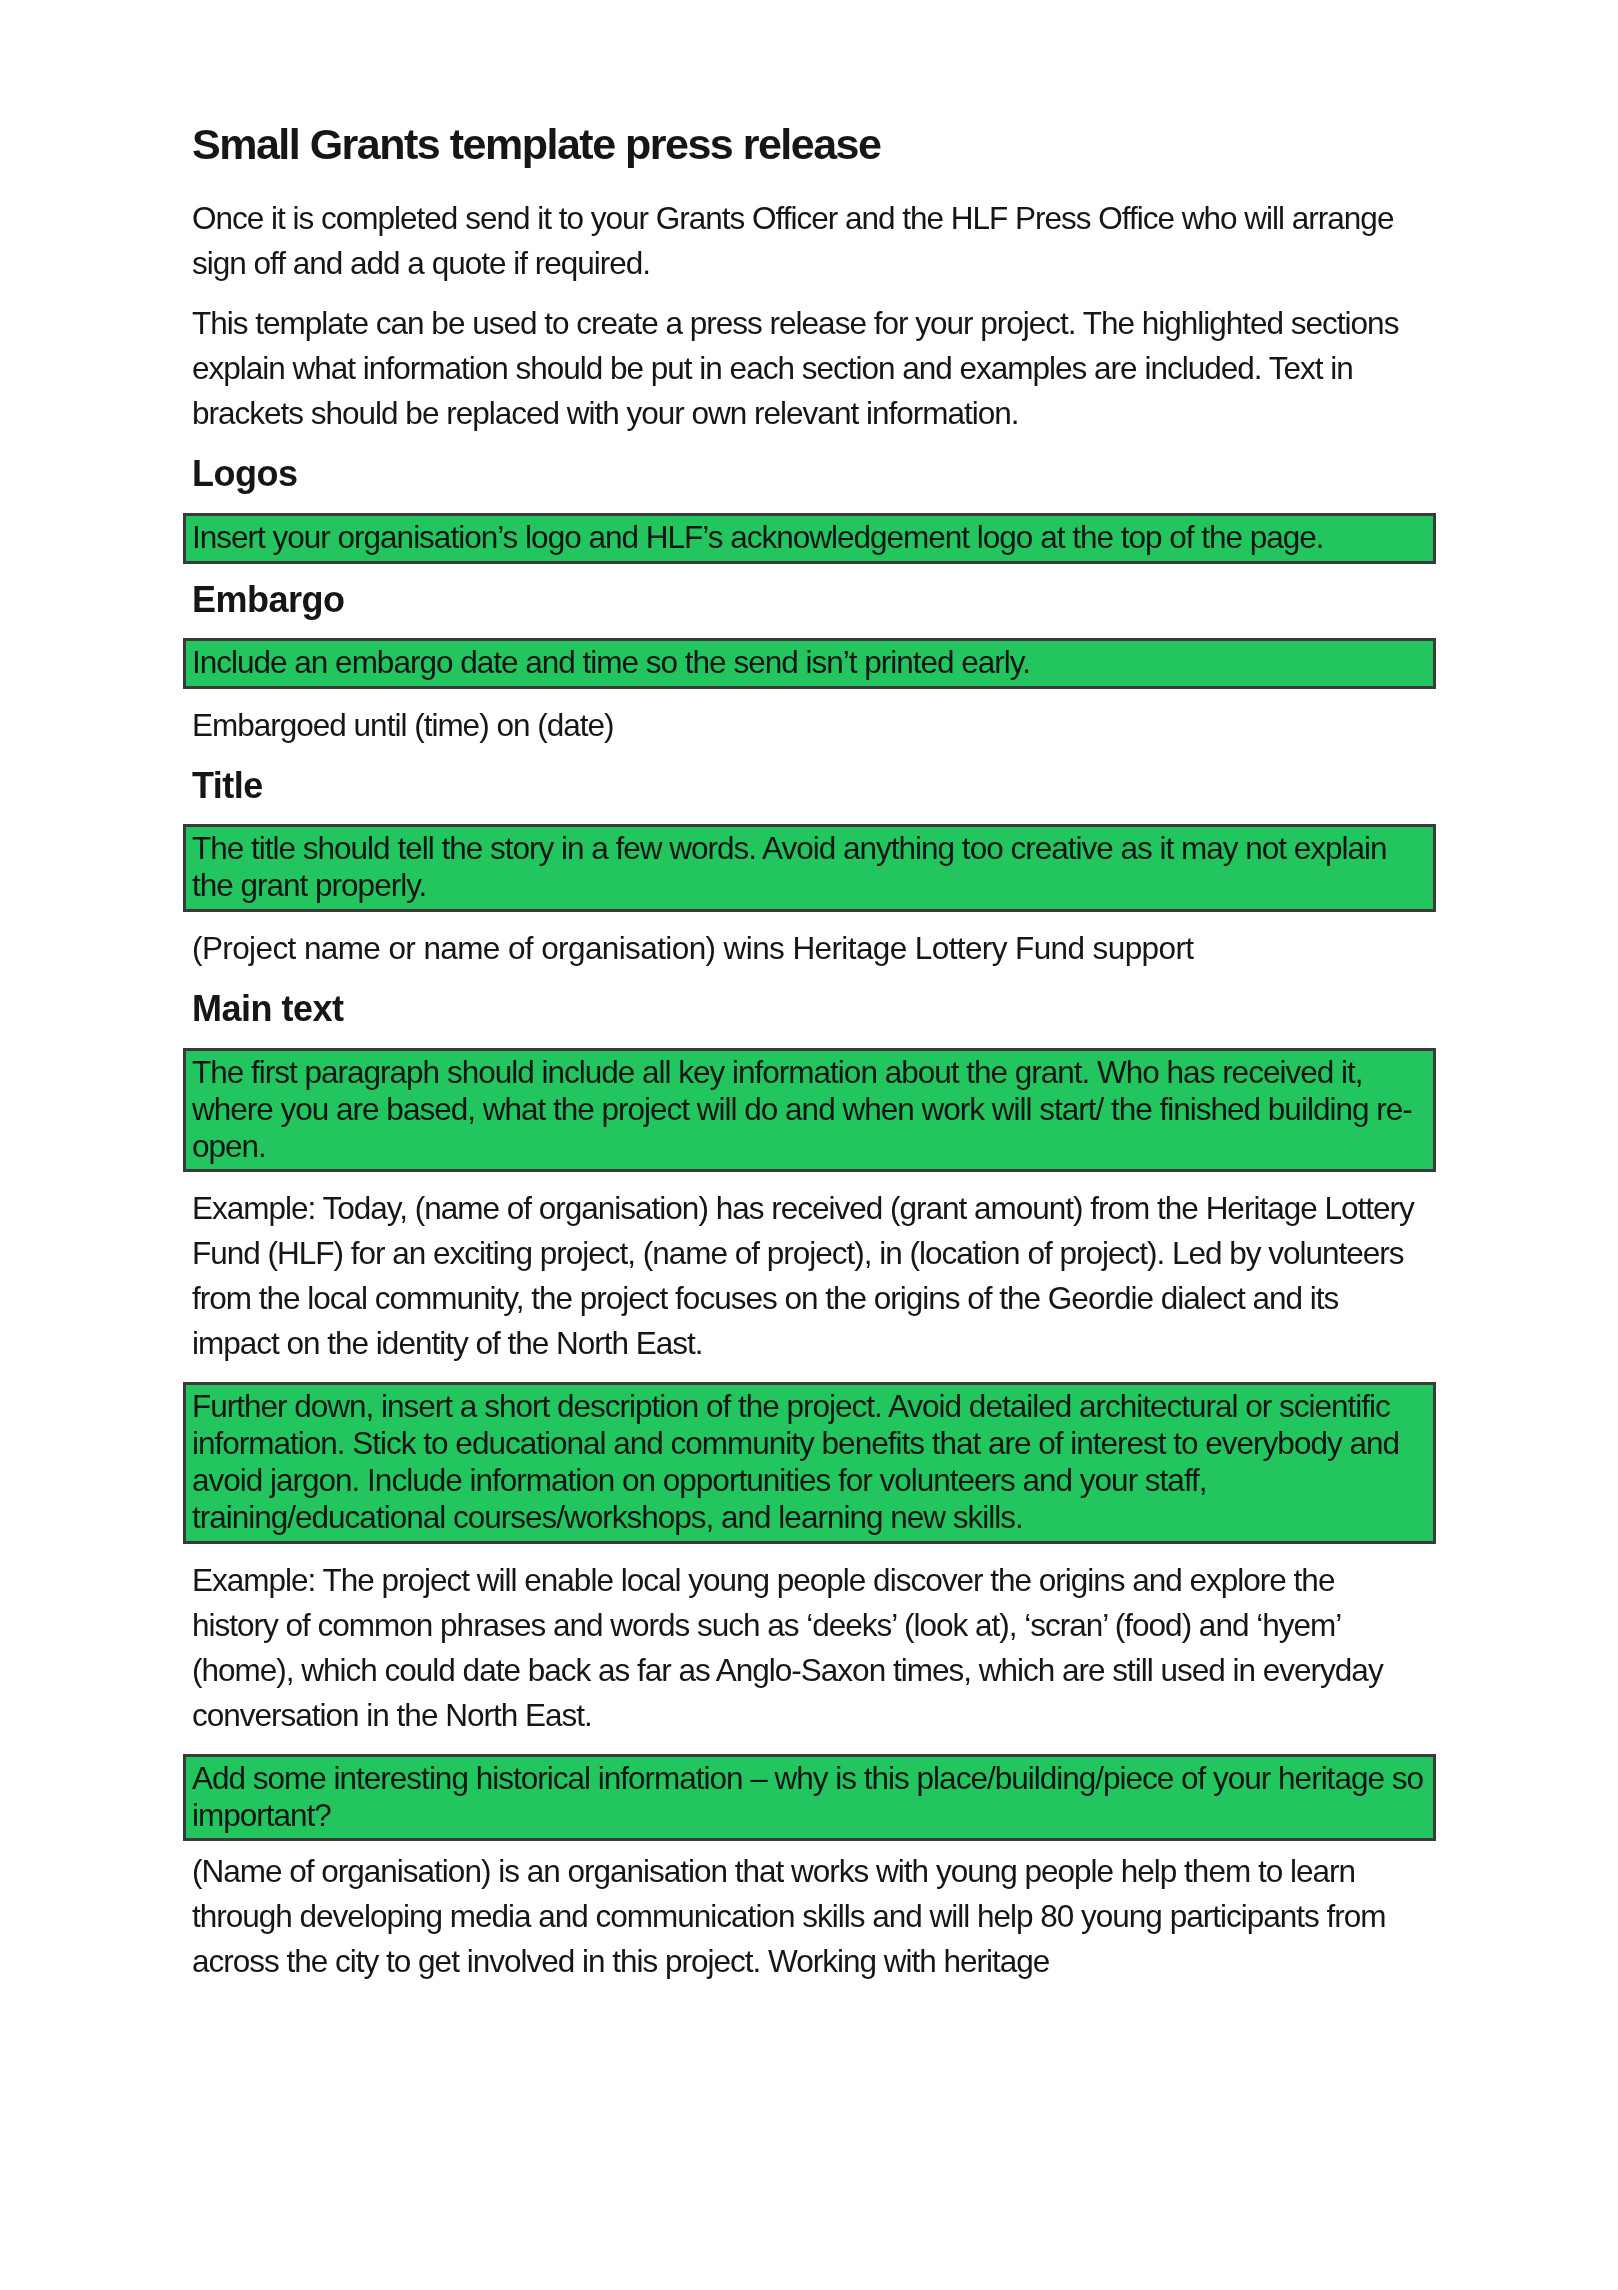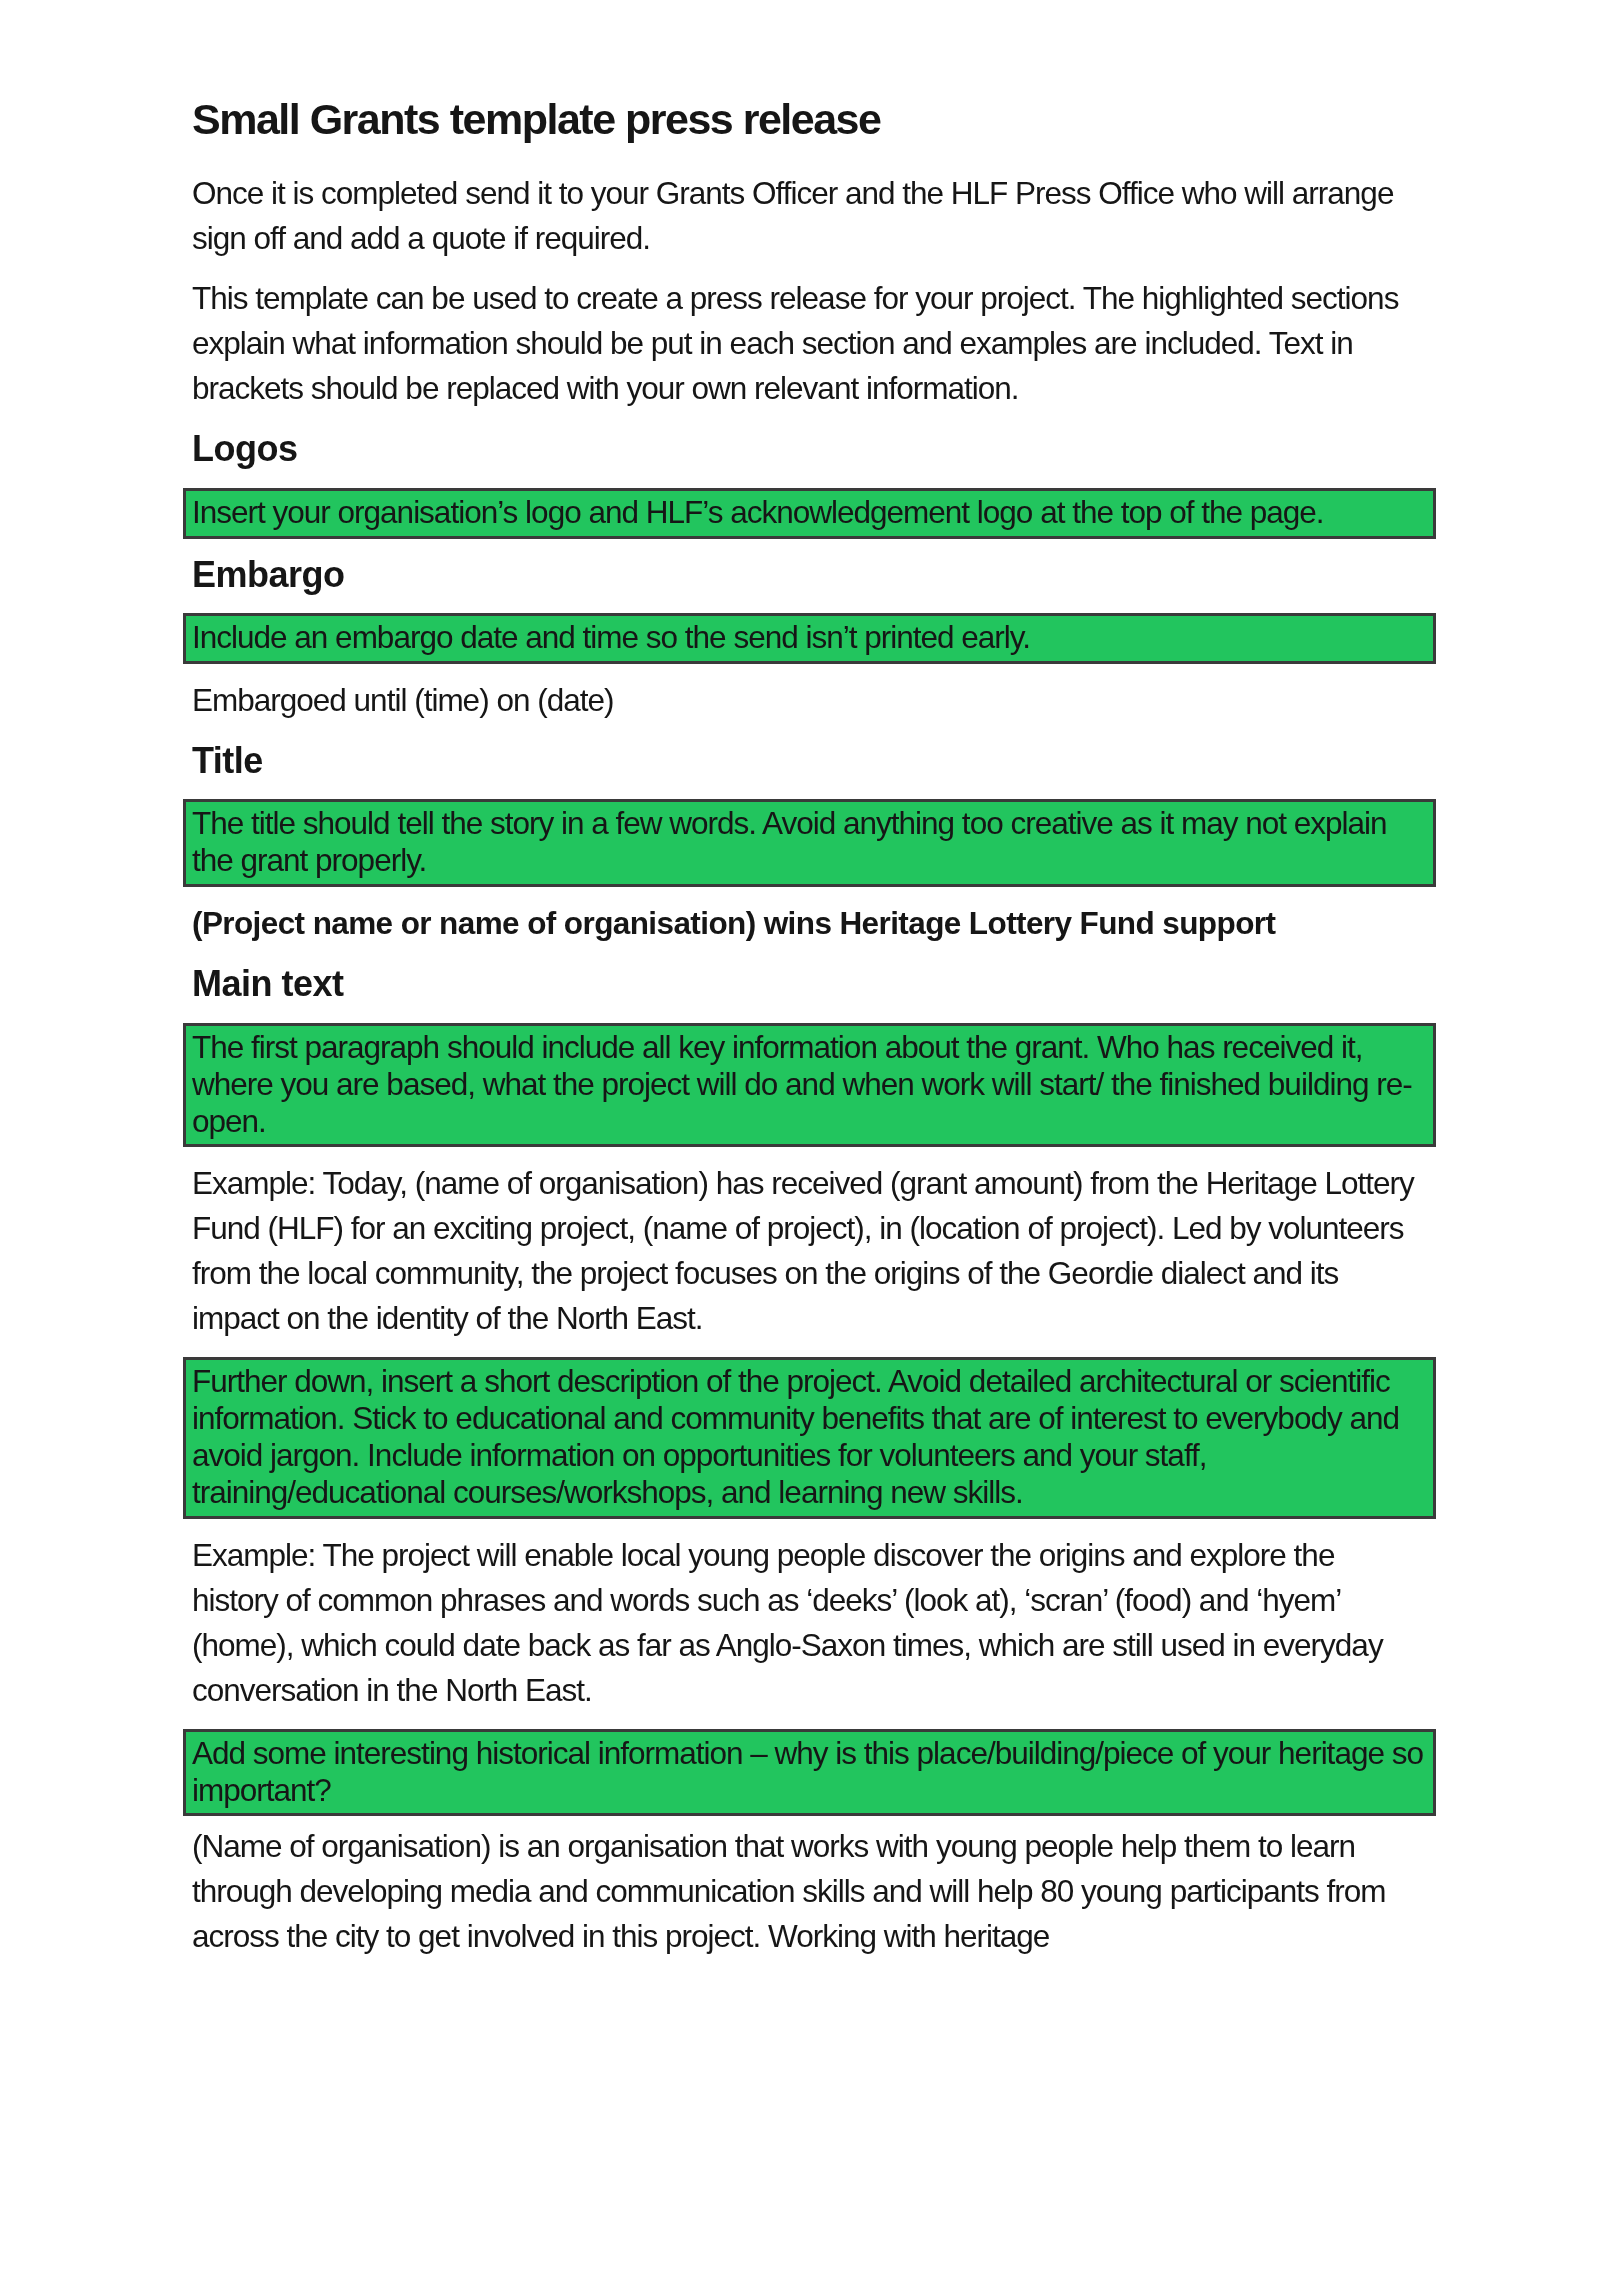--- a/index.html
+++ b/index.html
@@ -8,21 +8,21 @@
     height: 2290px;
     background: #ffffff;
     color: #161616;
     font-family: "Liberation Sans", sans-serif;
     overflow: hidden;
   }
   .page {
     box-sizing: border-box;
     width: 1618px;
     height: 1676px;
-    padding: 94px 192px 0 192px;
+    padding: 119px 192px 0 192px;
   }
   h1 {
     font-size: 43px;
     line-height: 51px;
     font-weight: bold;
     letter-spacing: -1.5px;
     margin: 0 0 25.6px 0;
   }
   h2 {
     font-size: 36px;
@@ -30,21 +30,21 @@
     font-weight: bold;
     letter-spacing: -0.5px;
     margin: 0 0 17.7px 0;
   }
   p {
     font-size: 31.5px;
     line-height: 45px;
     letter-spacing: -1px;
     margin: 0 0 15.8px 0;
   }
-  p.headline { font-weight: bold; letter-spacing: -0.6px; }
+  p.headline { font-weight: normal; letter-spacing: -0.6px; }
   .callout {
     background: #22c55e;
     border: 3px solid #3a3a3a;
     margin: 0 -9.9px 13.8px -8.9px;
     padding: 3px 9.9px 4.9px 5.9px;
     font-size: 31.5px;
     line-height: 37px;
     letter-spacing: -1px;
   }
   .callout.tight-after { margin-bottom: 7.9px; }

